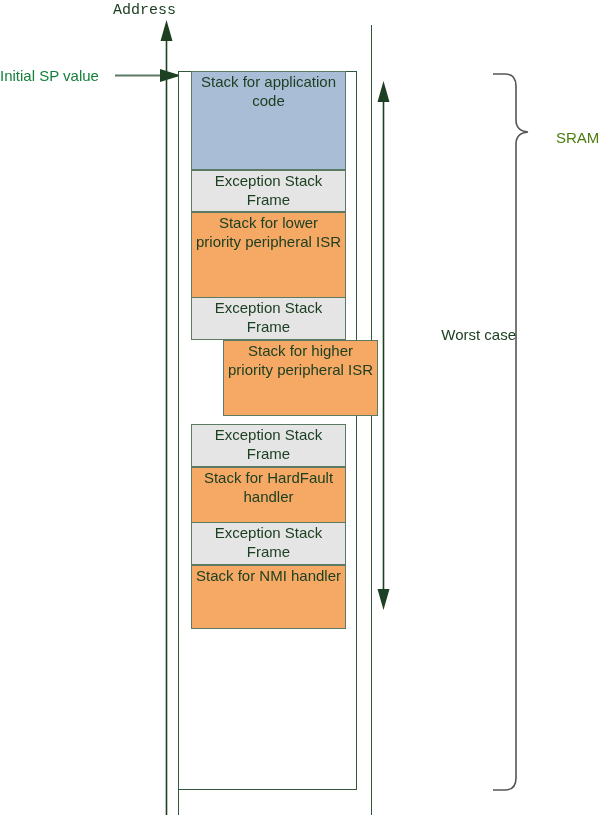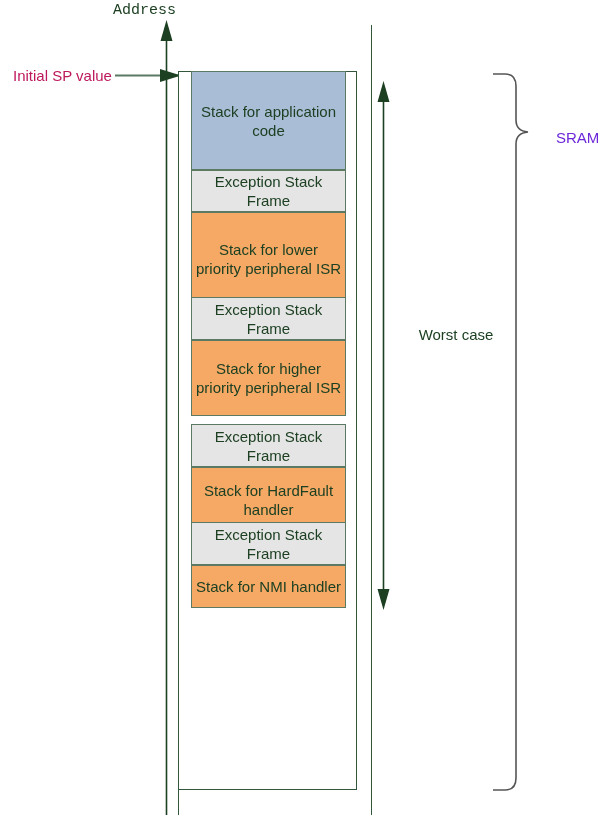--- a/index.html
+++ b/index.html
@@ -41,73 +41,73 @@
   }
 
   
   .stack-block {
     position: absolute;
     left: 191px;
     width: 155px;
     box-sizing: border-box;
     border: 1px solid #5c7a63;
     display: flex;
-    align-items: center;
+    align-items: flex-start;
     justify-content: center;
     text-align: center;
     color: #1d4023;
     font-size: 15px;
     line-height: 19px;
     padding: 0 3px;
   }
   .block-app   { background: #aabdd6; }
   .block-esf   { background: #e5e5e5; }
   .block-isr   { background: #f5a964; }
 
   
   #worst-case-label {
     position: absolute;
     left: 396px;
     top: 325px;
     width: 120px;
     color: #1d4023;
     font-size: 15px;
     line-height: 19px;
-    text-align: center;
+    text-align: right;
   }
 
   
   #sram-label {
     position: absolute;
     left: 556px;
     top: 129px;
-    color: #6d28d9;
+    color: #4d7c0f;
     font-size: 15px;
     line-height: 18px;
     white-space: nowrap;
   }
 
   
   #address-label {
     position: absolute;
     left: 113px;
     top: 2px;
     color: #1d4023;
     font-size: 15px;
     line-height: 18px;
     white-space: nowrap;
     font-family: Liberation Mono, monospace;
   }
 
   
   #initial-sp-label {
     position: absolute;
-    left: 13px;
+    left: 0;
     top: 67px;
-    color: #be185d;
+    color: #15803d;
     font-size: 15px;
     line-height: 18px;
     white-space: nowrap;
   }
 </style>
 </head>
 <body>
 
 <div id="canvas">
 
@@ -146,33 +146,33 @@
       </div>
       <div class="stack-block block-esf" style="top: 170px; height: 42px;">
         <span>Exception Stack Frame</span>
       </div>
       <div class="stack-block block-isr" style="top: 212px; height: 94px;">
         <span>Stack for lower priority peripheral ISR</span>
       </div>
       <div class="stack-block block-esf" style="top: 297px; height: 43px;">
         <span>Exception Stack Frame</span>
       </div>
-      <div class="stack-block block-isr" style="top: 340px; height: 76px;">
+      <div class="stack-block block-isr" style="top: 340px; height: 76px; margin-left: 32px;">
         <span>Stack for higher priority peripheral ISR</span>
       </div>
       <div class="stack-block block-esf" style="top: 424px; height: 43px;">
         <span>Exception Stack Frame</span>
       </div>
       <div class="stack-block block-isr" style="top: 467px; height: 65px;">
         <span>Stack for HardFault handler</span>
       </div>
       <div class="stack-block block-esf" style="top: 522px; height: 43px;">
         <span>Exception Stack Frame</span>
       </div>
-      <div class="stack-block block-isr" style="top: 565px; height: 43px;">
+      <div class="stack-block block-isr" style="top: 565px; height: 64px;">
         <span>Stack for NMI handler</span>
       </div>
     </div>
 
   <div id="address-label">Address</div>
 
   <div id="initial-sp-label">Initial SP value</div>
 
   <div id="worst-case-label">
     <div>Worst case</div>

